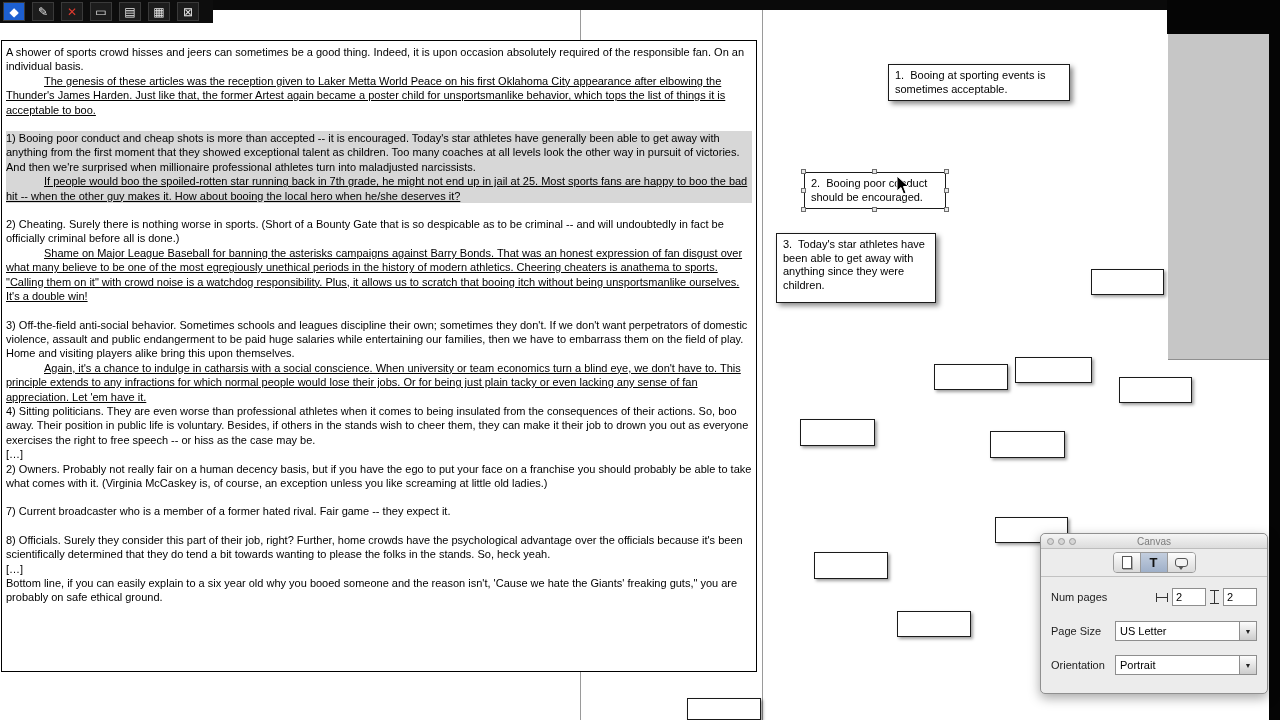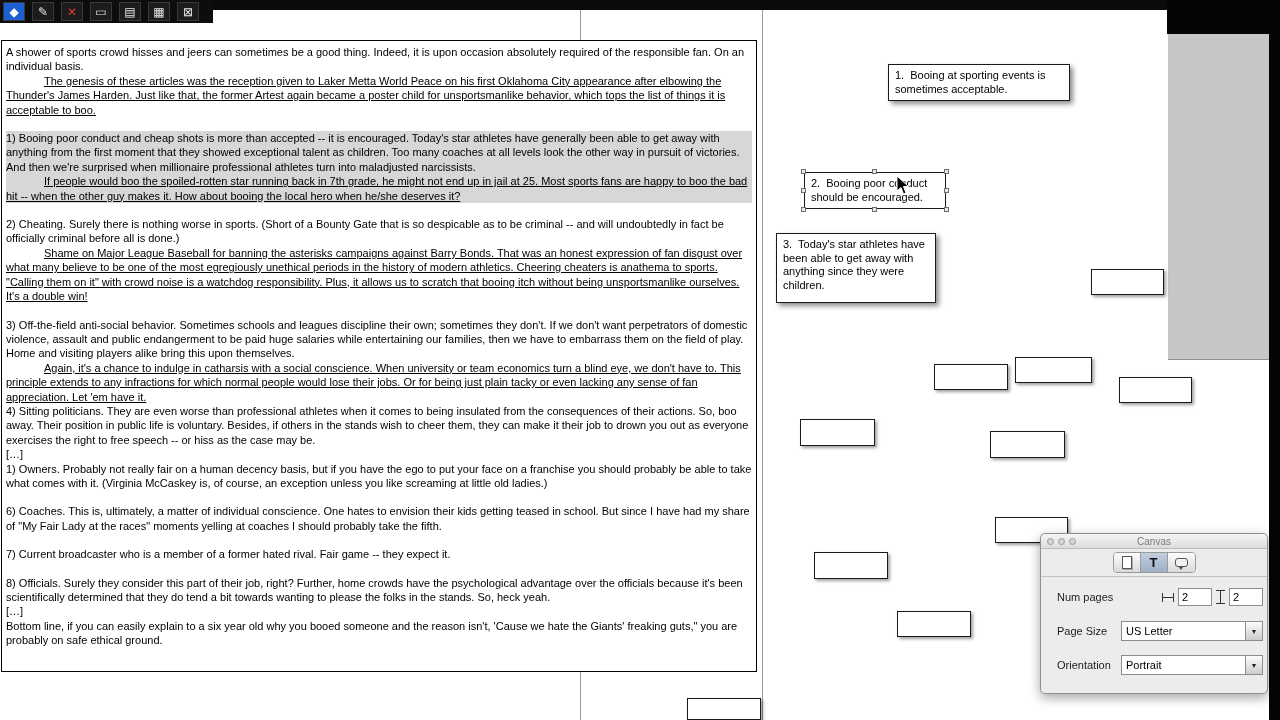--- a/index.html
+++ b/index.html
@@ -53,21 +53,21 @@
   .win-dot { width:7px; height:7px; border-radius:50%; background:#d6d6d6; border:1px solid #9b9b9b; }
   .palette-toolbar { height:28px; display:flex; align-items:center; justify-content:center; border-bottom:1px solid #c2c2c2; }
   .seg { display:flex; height:21px; border:1px solid #9a9a9a; border-radius:4px; overflow:hidden; }
   .segbtn { width:27px; display:flex; align-items:center; justify-content:center; background:linear-gradient(#fdfdfd,#dadada); border-right:1px solid #9a9a9a; cursor:default; }
   .segbtn:last-child { border-right:none; }
   .segbtn.selected { background:linear-gradient(#c3cede,#9fb0c9); }
   .page-glyph { width:10px; height:13px; background:#fff; border:1px solid #555; box-shadow:1px 1px 0 rgba(0,0,0,0.25); }
   .t-glyph { font-size:13px; font-weight:bold; color:#111; }
   .bubble-glyph { position:relative; width:13px; height:9px; border:1px solid #555; border-radius:3px; background:#f2f2f2; }
   .bubble-glyph::after { content:''; position:absolute; left:2px; bottom:-4px; border-left:3px solid transparent; border-right:3px solid transparent; border-top:4px solid #555; }
-  .palette-row { position:absolute; left:0; width:100%; height:22px; padding:0 10px; display:flex; align-items:center; justify-content:space-between;margin-left:6px; }
+  .palette-row { position:absolute; left:0; width:100%; height:22px; padding:0 10px; display:flex; align-items:center; justify-content:space-between; }
   .palette-label { font-size:11px; color:#1c1c1c; }
   .numpages-controls { display:flex; align-items:center; gap:4px; }
   .numfield { width:34px; height:18px; border:1px solid #8e8e8e; background:#fff; font-family:"Liberation Sans", sans-serif; font-size:11px; padding:0 3px; }
   .h-ibeam { width:12px; height:9px; border-left:1px solid #333; border-right:1px solid #333; position:relative; }
   .h-ibeam::after { content:''; position:absolute; left:0; right:0; top:4px; border-top:1px solid #333; }
   .v-ibeam { width:9px; height:14px; border-top:1px solid #333; border-bottom:1px solid #333; position:relative; }
   .v-ibeam::after { content:''; position:absolute; top:0; bottom:0; left:4px; border-left:1px solid #333; }
   .popup { display:flex; width:142px; height:20px; border:1px solid #8e8e8e; background:#fff; }
   .popup-val { flex:1; font-size:11px; padding:3px 4px; white-space:nowrap; overflow:hidden; }
   .popup-arrow { width:17px; background:linear-gradient(#fdfdfd,#cccccc); border-left:1px solid #8e8e8e; display:flex; align-items:center; justify-content:center; font-size:7px; color:#222; }
@@ -100,22 +100,21 @@
         <p class="">A shower of sports crowd hisses and jeers can sometimes be a good thing. Indeed, it is upon occasion absolutely required of the responsible fan. On an individual basis.</p>
         <p class="indent ">The genesis of these articles was the reception given to Laker Metta World Peace on his first Oklahoma City appearance after elbowing the Thunder's James Harden. Just like that, the former Artest again became a poster child for unsportsmanlike behavior, which tops the list of things it is acceptable to boo.</p>
         <p class="highlight gap">1) Booing poor conduct and cheap shots is more than accepted -- it is encouraged. Today's star athletes have generally been able to get away with anything from the first moment that they showed exceptional talent as children. Too many coaches at all levels look the other way in pursuit of victories. And then we're surprised when millionaire professional athletes turn into maladjusted narcissists.</p>
         <p class="indent highlight ">If people would boo the spoiled-rotten star running back in 7th grade, he might not end up in jail at 25. Most sports fans are happy to boo the bad hit -- when the other guy makes it. How about booing the local hero when he/she deserves it?</p>
         <p class="gap">2) Cheating. Surely there is nothing worse in sports. (Short of a Bounty Gate that is so despicable as to be criminal -- and will undoubtedly in fact be officially criminal before all is done.)</p>
         <p class="indent ">Shame on Major League Baseball for banning the asterisks campaigns against Barry Bonds. That was an honest expression of fan disgust over what many believe to be one of the most egregiously unethical periods in the history of modern athletics. Cheering cheaters is anathema to sports. "Calling them on it" with crowd noise is a watchdog responsibility. Plus, it allows us to scratch that booing itch without being unsportsmanlike ourselves. It's a double win!</p>
         <p class="gap">3) Off-the-field anti-social behavior. Sometimes schools and leagues discipline their own; sometimes they don't. If we don't want perpetrators of domestic violence, assault and public endangerment to be paid huge salaries while entertaining our families, then we have to embarrass them on the field of play. Home and visiting players alike bring this upon themselves.</p>
         <p class="indent ">Again, it's a chance to indulge in catharsis with a social conscience. When university or team economics turn a blind eye, we don't have to. This principle extends to any infractions for which normal people would lose their jobs. Or for being just plain tacky or even lacking any sense of fan appreciation. Let 'em have it.</p>
         <p class="">4) Sitting politicians. They are even worse than professional athletes when it comes to being insulated from the consequences of their actions. So, boo away. Their position in public life is voluntary. Besides, if others in the stands wish to cheer them, they can make it their job to drown you out as everyone exercises the right to free speech -- or hiss as the case may be.</p>
         <p class="">[…]</p>
-        <p class="">1) Owners. Probably not really fair on a human decency basis, but if you have the ego to put your face on a franchise you should probably be able to take what comes with it. (Virginia McCaskey is, of course, an exception unless you like screaming at little old ladies.)</p>
-        <p class="gap">6) Coaches. This is, ultimately, a matter of individual conscience. One hates to envision their kids getting teased in school. But since I have had my share of "My Fair Lady at the races" moments yelling at coaches I should probably take the fifth.</p>
+        <p class="">2) Owners. Probably not really fair on a human decency basis, but if you have the ego to put your face on a franchise you should probably be able to take what comes with it. (Virginia McCaskey is, of course, an exception unless you like screaming at little old ladies.)</p>
         <p class="gap">7) Current broadcaster who is a member of a former hated rival. Fair game -- they expect it.</p>
         <p class="gap">8) Officials. Surely they consider this part of their job, right? Further, home crowds have the psychological advantage over the officials because it's been scientifically determined that they do tend a bit towards wanting to please the folks in the stands. So, heck yeah.</p>
         <p class="">[…]</p>
         <p class="">Bottom line, if you can easily explain to a six year old why you booed someone and the reason isn't, 'Cause we hate the Giants' freaking guts," you are probably on safe ethical ground.</p>
       </div>
   </div>
 
   <div class="note shadow" style="left:888px; top:64px; width:182px;">
     <span>1.&nbsp; Booing at sporting events is sometimes acceptable.</span>
   </div>

